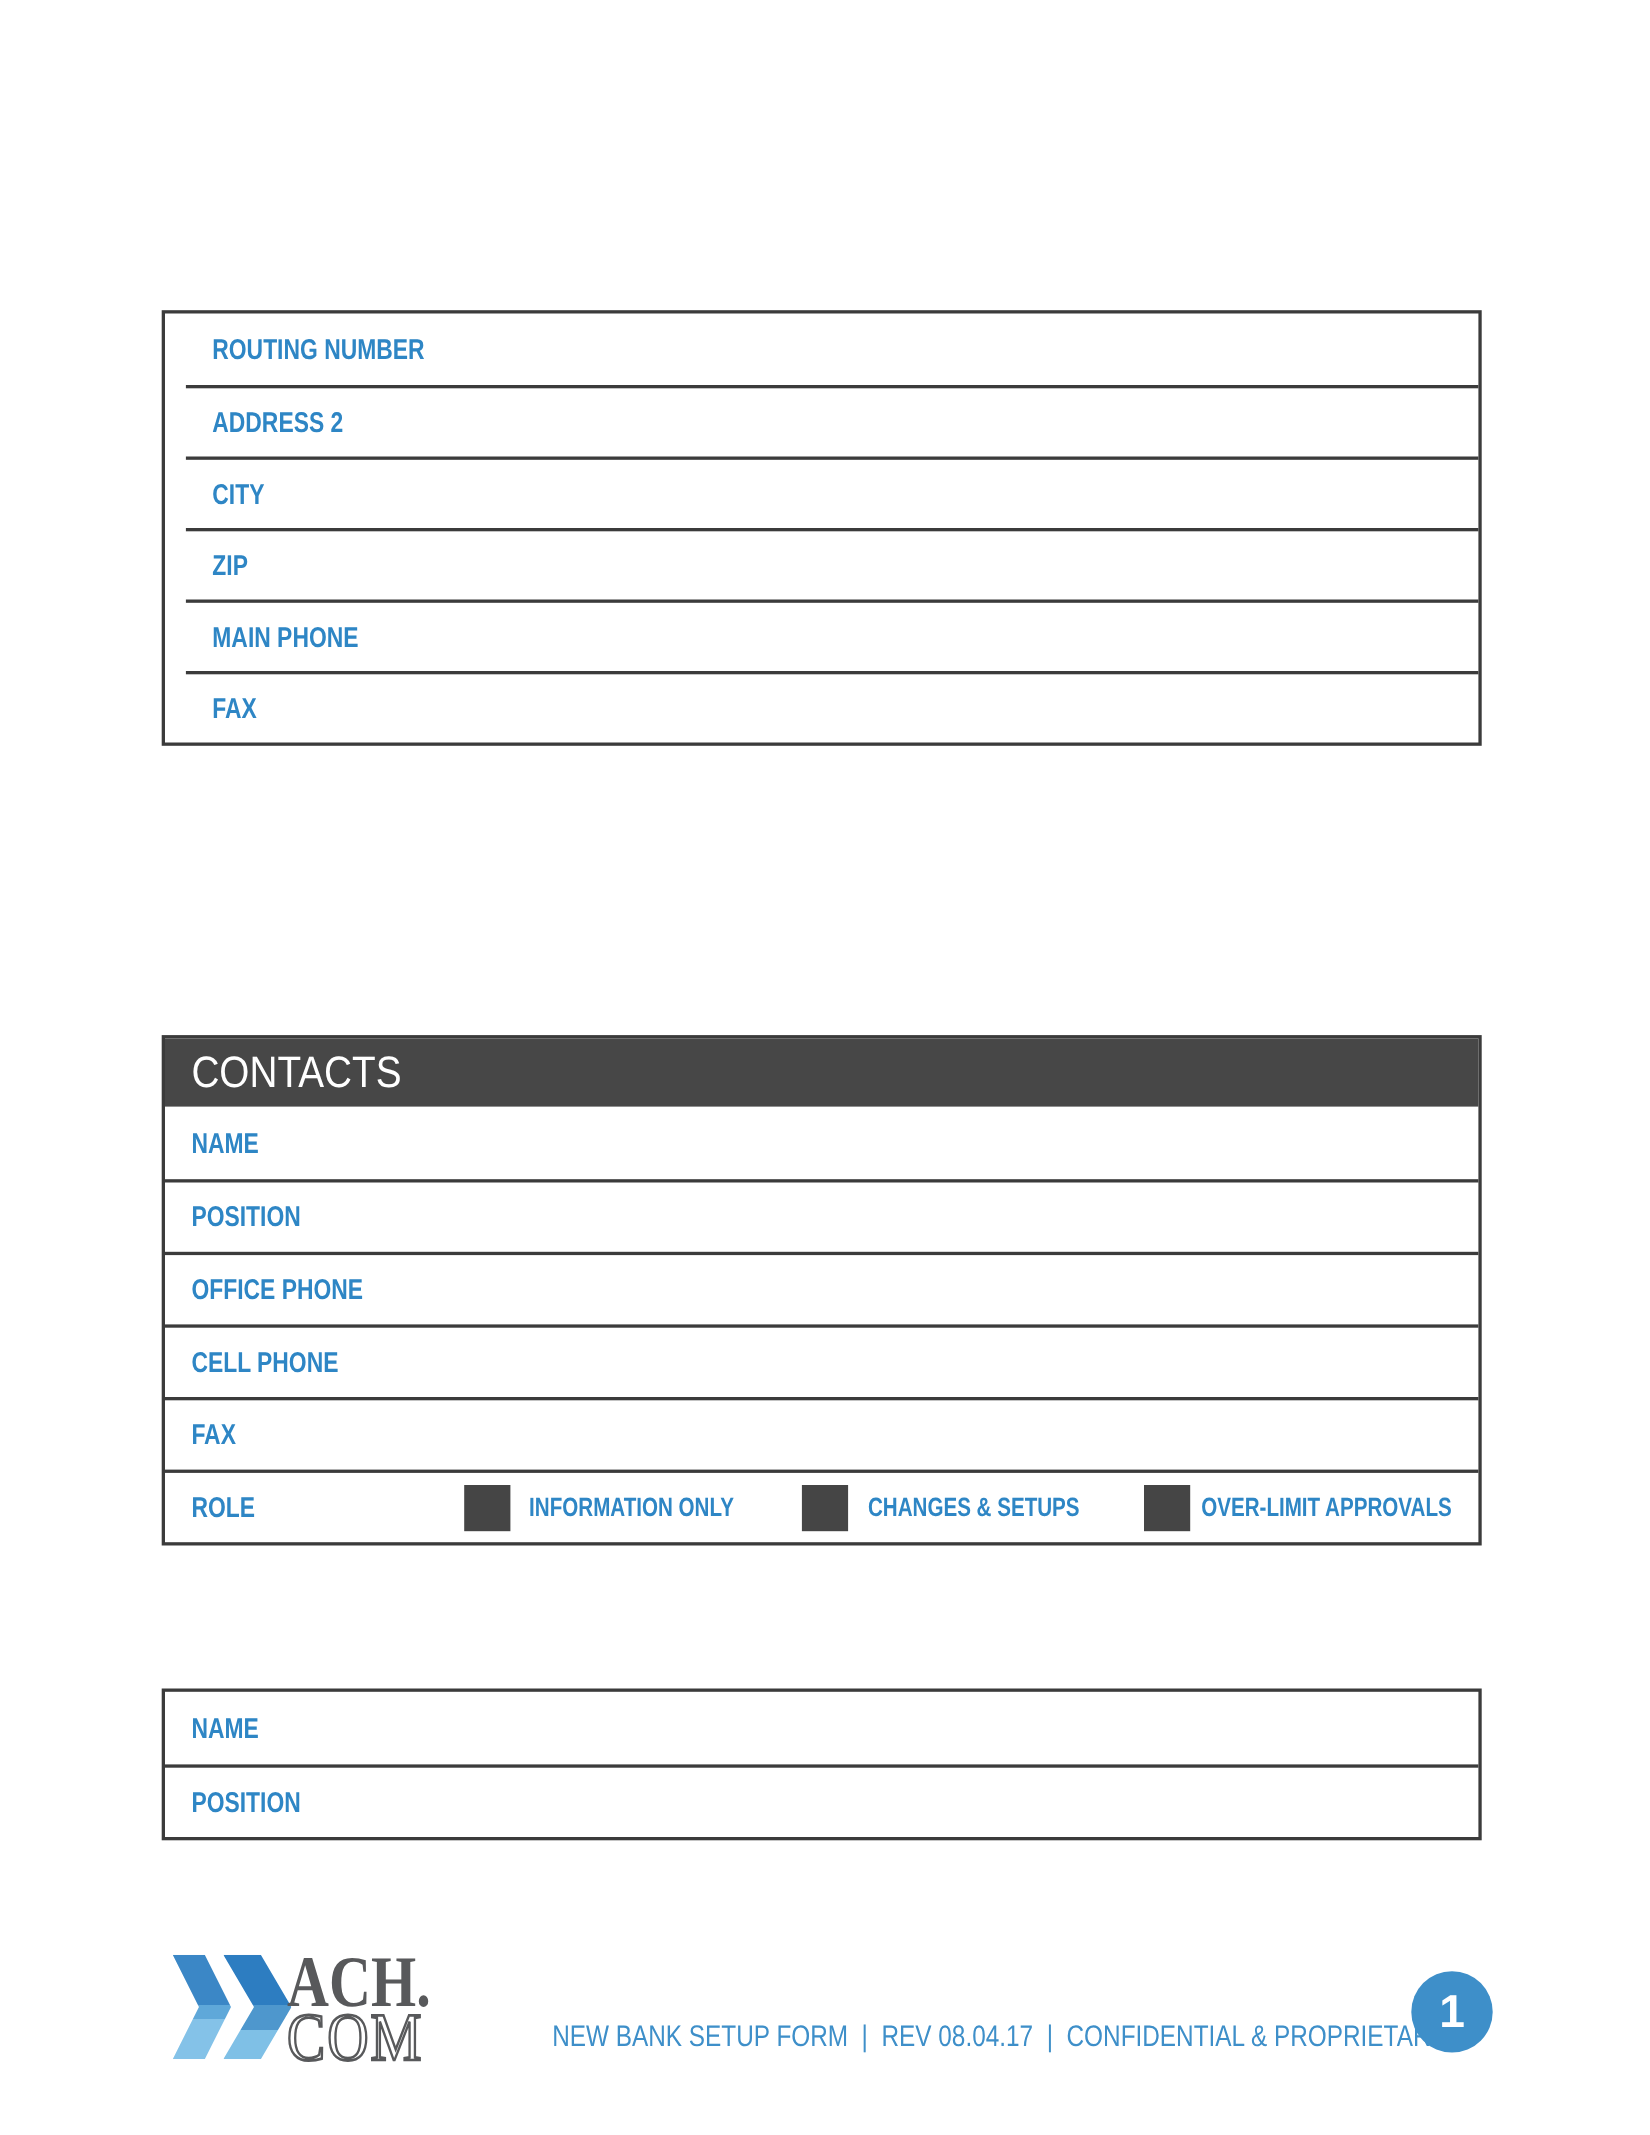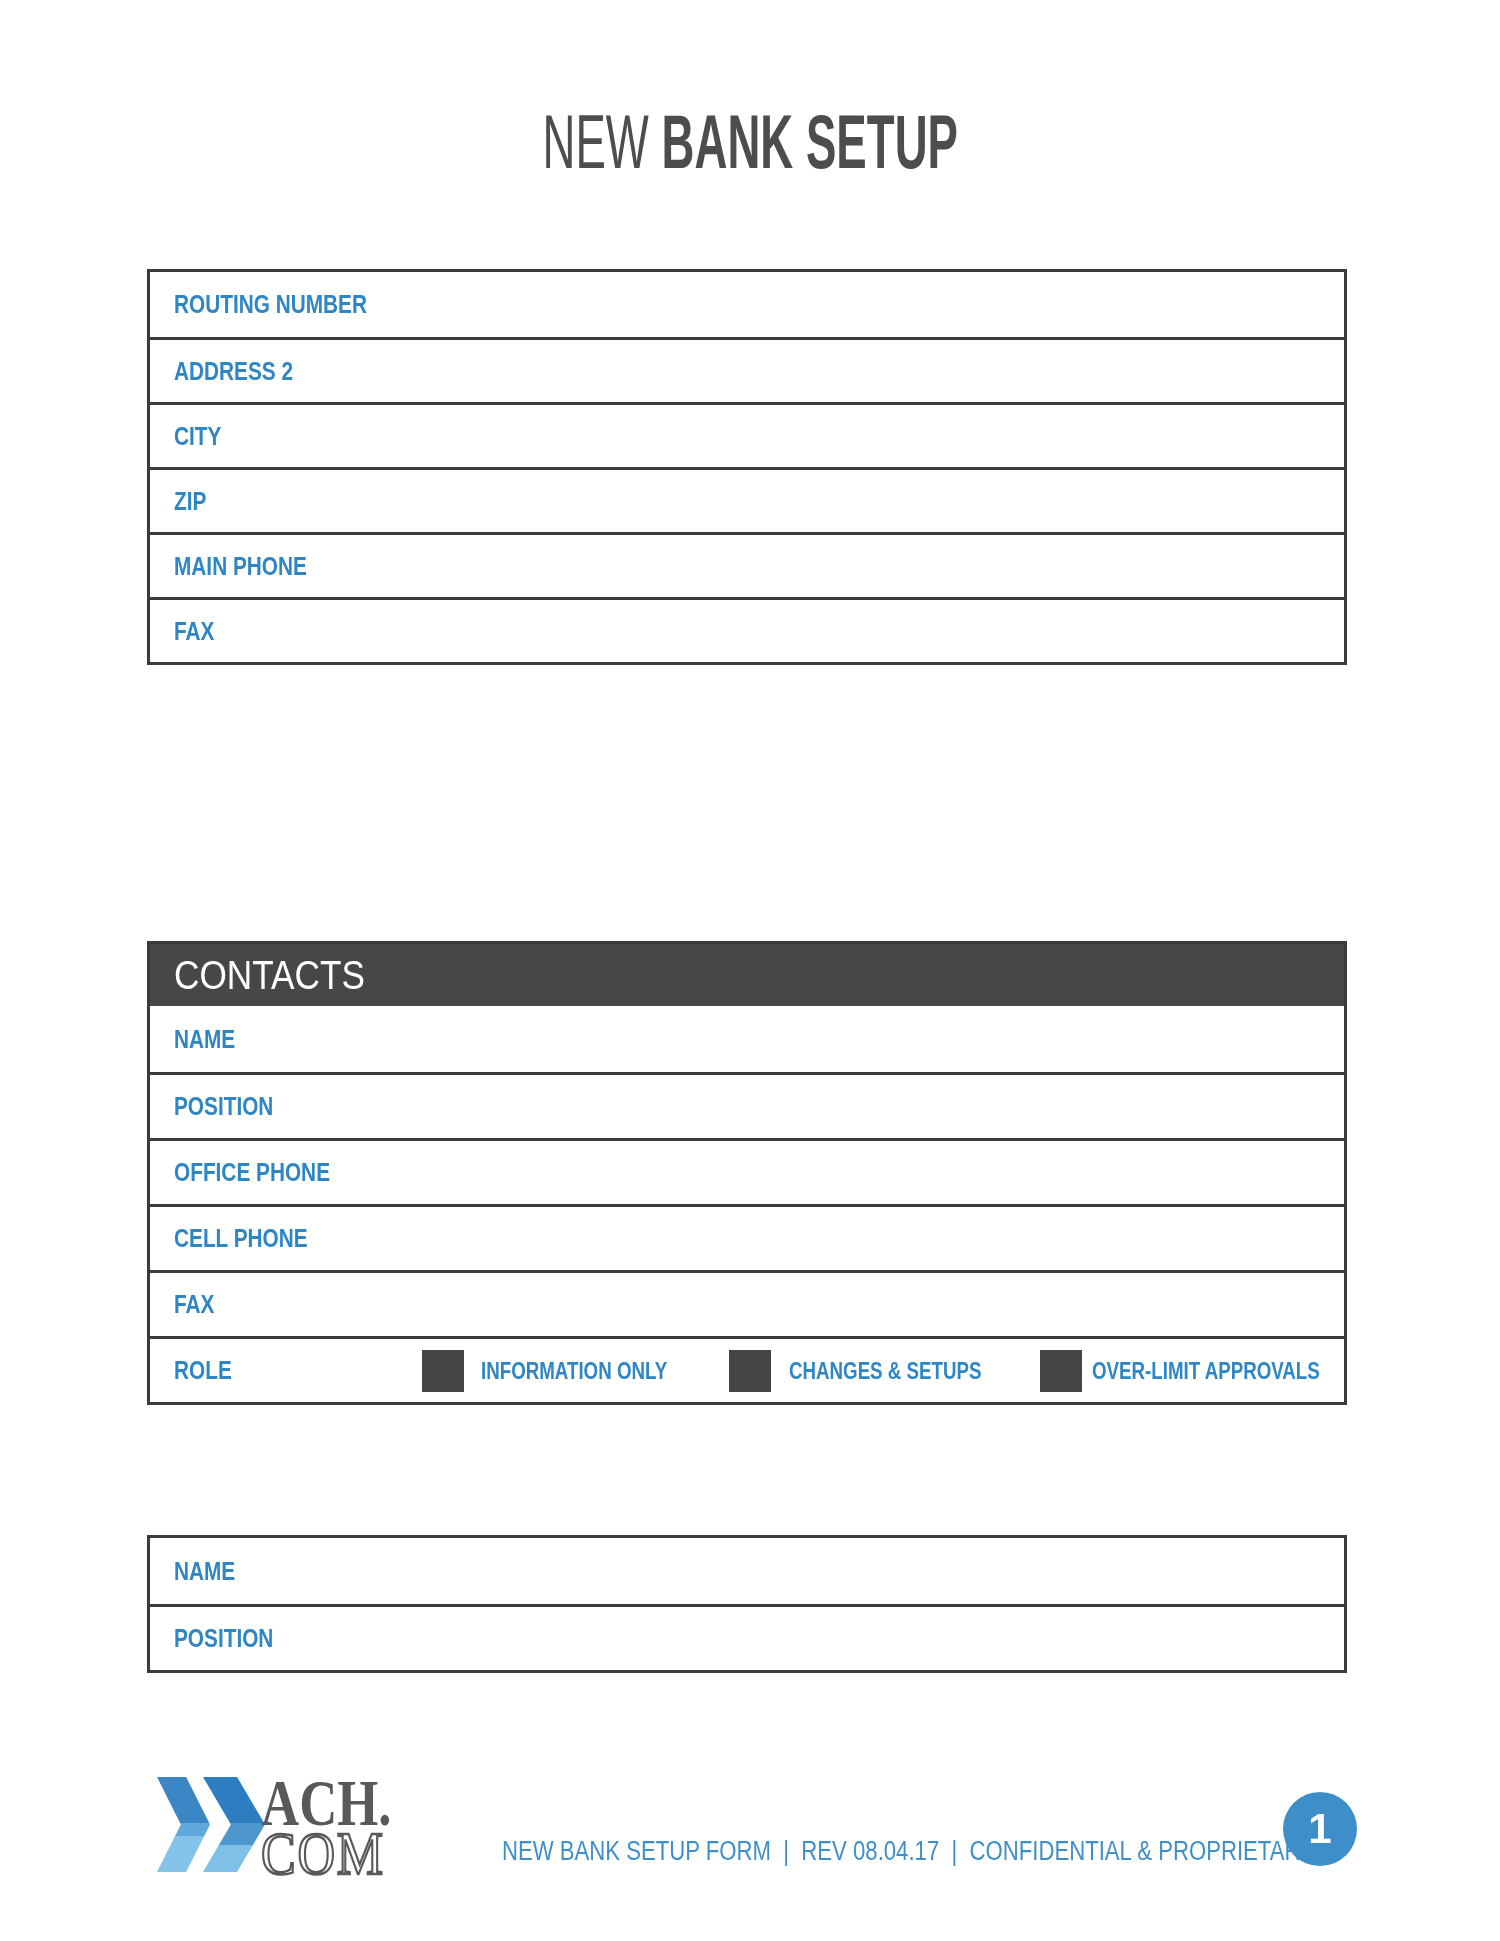--- a/index.html
+++ b/index.html
@@ -16,21 +16,21 @@
   }
   .title-inner { display:inline-block; transform:scaleX(0.60); transform-origin:center; }
   .title .t-light { font-weight:400; }
   .title .t-bold  { font-weight:700; }
 
   
   .ftable {
     position:absolute; left:147px; width:1200px; background:#fff;
     border:3px solid var(--border-dark,#3b3b3b); box-sizing:border-box;
   }
-  .t-bank     { top:269px; }
+  .t-bank     { top:282px;padding-left:19px; }
   .t-contacts { top:941px; }
   .t-second   { top:1535px; }
 
   .frow {
     position:relative; height:65px; box-sizing:border-box;
     border-top:3px solid var(--border-dark,#3b3b3b);
     display:flex; align-items:center;
   }
   .t-contacts .frow { height:66px; }
   .t-second   .frow { height:66px; }
@@ -97,23 +97,20 @@
     border-radius:50%; background:var(--page-circle-blue,#3e8fc9);
     display:flex; align-items:center; justify-content:center;
     color:#ffffff; font-size:42px; font-weight:700;
   }
 </style>
 </head>
 <body>
 
 <div class="page">
 
-  <div class="title">
-    <span class="title-inner"><span class="t-light">NEW</span> <span class="t-bold">BANK SETUP</span></span>
-  </div>
 
   <div class="ftable t-bank">
     <div class="frow">
       <span class="flabel">ROUTING NUMBER</span>
     </div>
     <div class="frow">
       <span class="flabel">ADDRESS 2</span>
     </div>
     <div class="frow">
       <span class="flabel">CITY</span>

